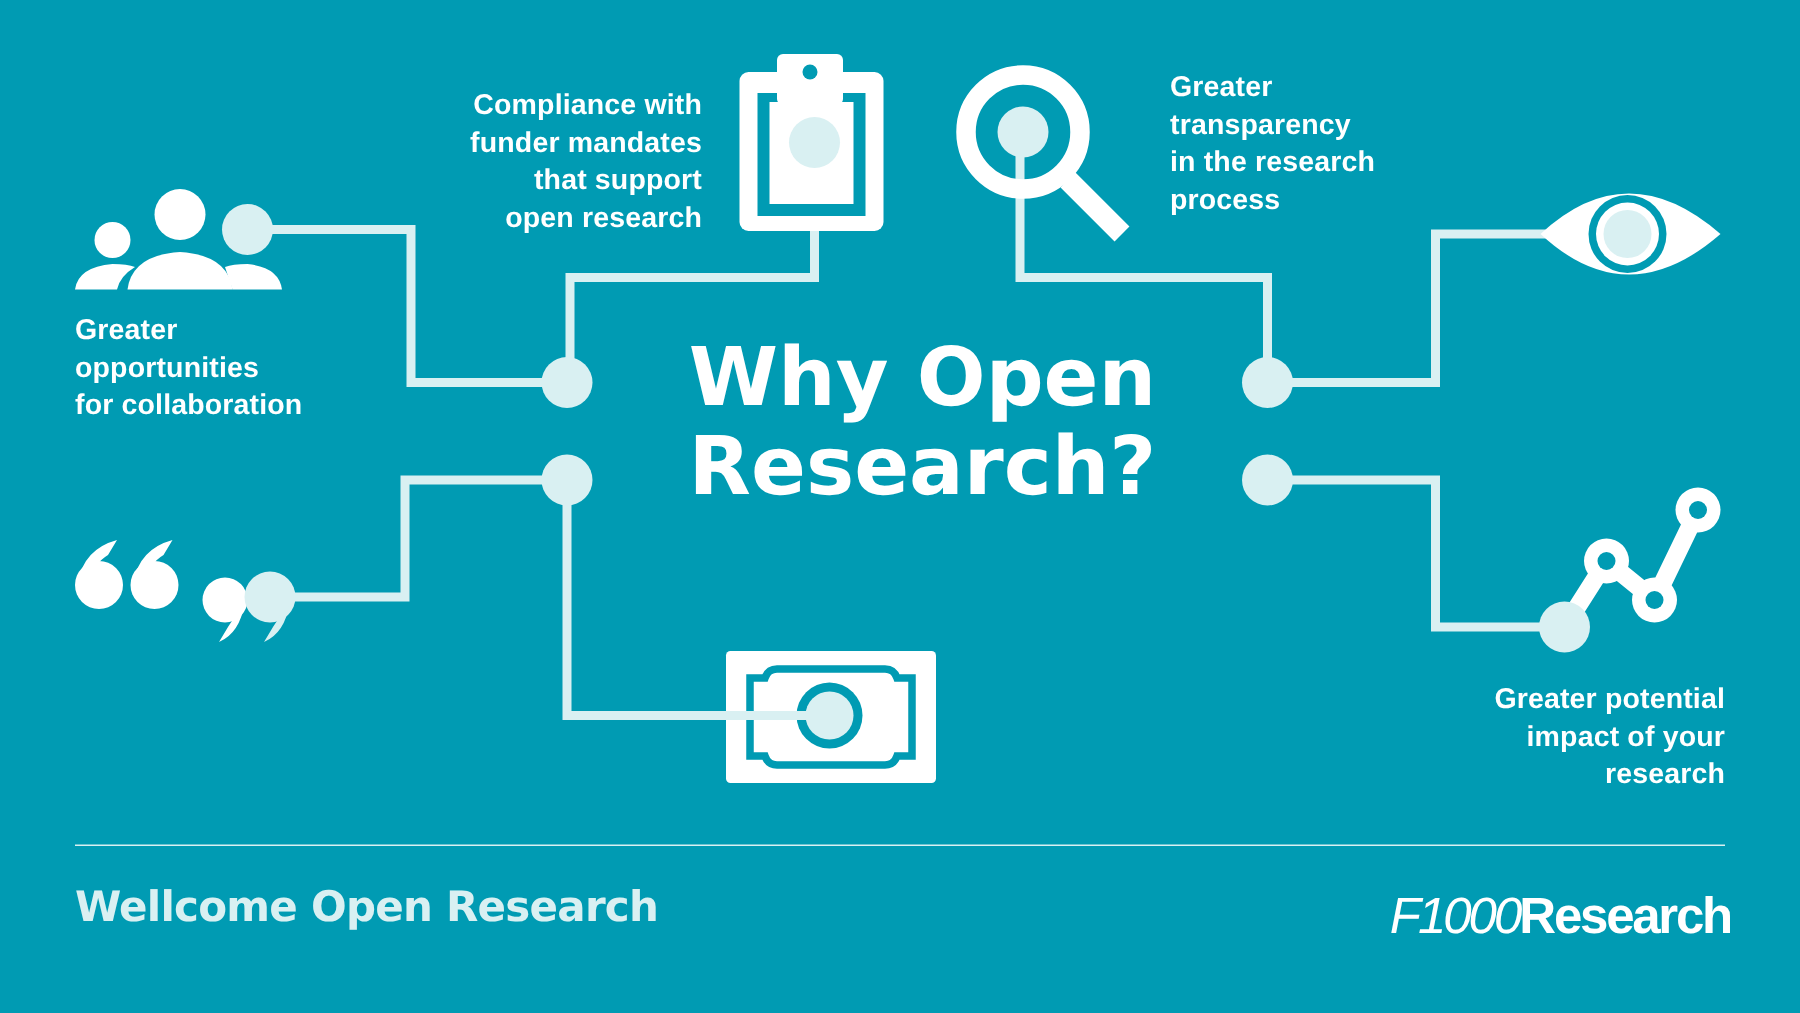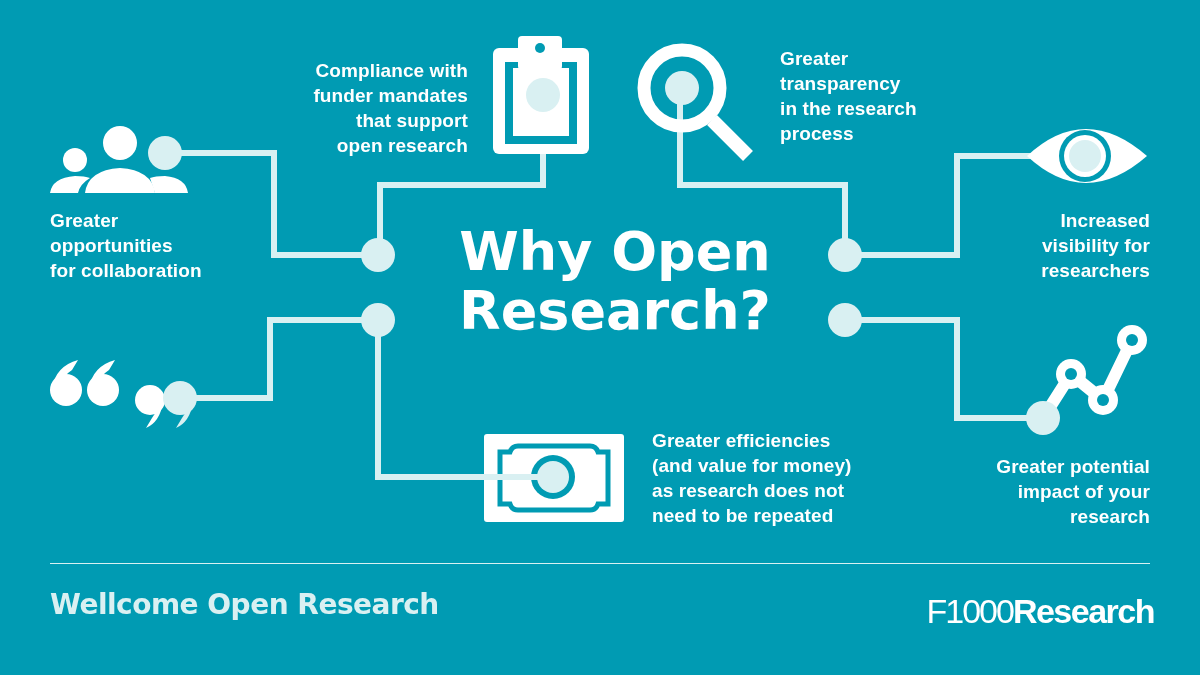--- a/index.html
+++ b/index.html
@@ -44,21 +44,21 @@
       font-size: 28px;
       letter-spacing: -0.5px;
     }
     .brand-right {
       position: absolute; right: 46px; top: 592px;
       color: #ffffff;
       font-family: "Liberation Sans", sans-serif;
       font-size: 34px;
       letter-spacing: -1px;
     }
-    .brand-right .f1000 { font-weight: normal; letter-spacing: -2px; }
+    .brand-right .f1000 { font-weight: normal; letter-spacing: -2px; font-style: italic; }
     .brand-right .res { font-weight: bold; letter-spacing: -1.5px; }
   </style>
 </head>
 <body>
 
 <div class="stage">
 
   <svg class="connectors" width="1200" height="675" viewBox="0 0 1200 675">
 
     <g fill="none" stroke="#d9f0f2" stroke-width="6" stroke-linejoin="miter">
@@ -154,27 +154,20 @@
 opportunities
 for collaboration</div>
   <div class="label right" style="left:250px; top:58px; width:218px;">Compliance with
 funder mandates
 that support
 open research</div>
   <div class="label" style="left:780px; top:46px;">Greater
 transparency
 in the research
 process</div>
-  <div class="label right" style="left:960px; top:208px; width:190px;">Increased
-visibility for
-researchers</div>
-  <div class="label" style="left:652px; top:428px;">Greater efficiencies
-(and value for money)
-as research does not
-need to be repeated</div>
   <div class="label right" style="left:940px; top:454px; width:210px;">Greater potential
 impact of your
 research</div>
 
   <div class="divider"></div>
   <div class="brand-left">Wellcome Open Research</div>
   <div class="brand-right">
     <span class="f1000">F1000</span><span class="res">Research</span>
   </div>
 </div>

